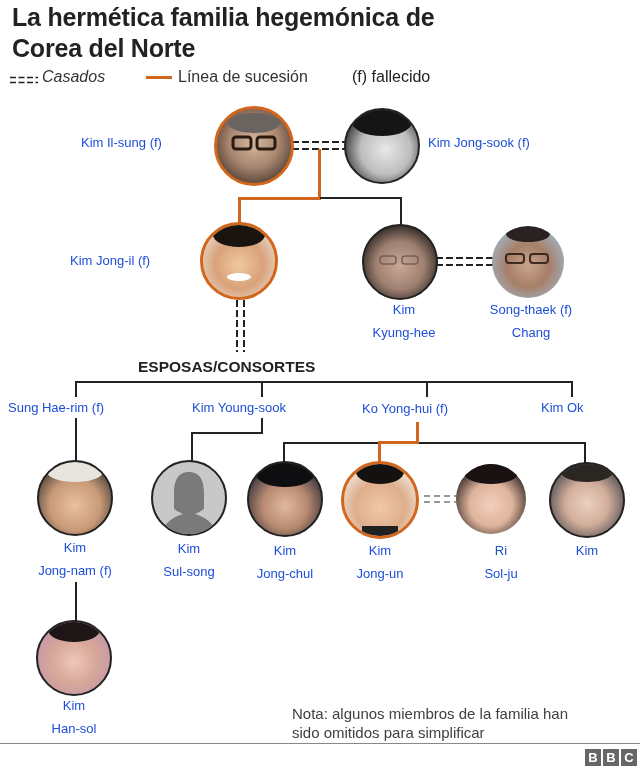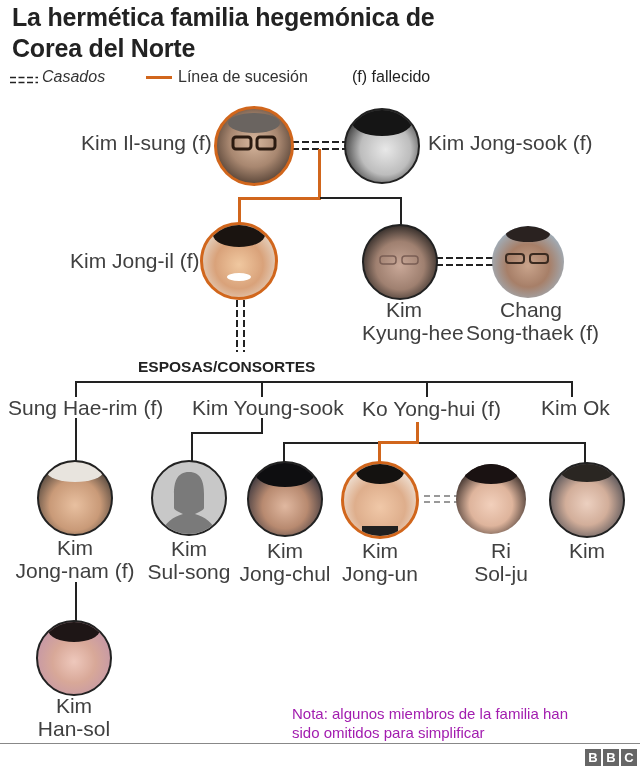--- a/index.html
+++ b/index.html
@@ -4,30 +4,30 @@
 <style>
   * { margin:0; padding:0; box-sizing:border-box; }
   html, body { width:640px; height:770px; background:#ffffff; overflow:hidden; }
   body { position:relative; font-family:"Liberation Sans", sans-serif; color:#222222; }
   .abs { position:absolute; }
   .title { left:12px; top:2px; font-size:25px; font-weight:bold; line-height:31px; color:#222; letter-spacing:-0.2px; }
   .legend { top:68px; font-size:16px; color:#333; }
   .legend-dash { left:10px; top:76px; width:28px; height:8px; }
   .legend-orange { left:146px; top:76px; width:26px; height:3px; background:#d1661c; }
   .bold { font-weight:normal; color:#222; }
-  .lbl { font-size:21px; color:#404040; line-height:23px; white-space:nowrap; }
+  .lbl { font-size:13px; color:#1d4ed8; line-height:23px; white-space:nowrap; }
   .lbl-c { text-align:center; }
   .circle { border-radius:50%; overflow:hidden; }
   .ring-dark { border:2px solid #222; }
   .ring-orange { border:3px solid #d1661c; }
   .line { position:absolute; background:#222; }
   .oline { position:absolute; background:#d1661c; }
   svg { display:block; }
   .section-head { font-size:15.5px; font-weight:bold; color:#222; }
-  .note { font-size:15px; color:#a21caf; line-height:19px; }
+  .note { font-size:15px; color:#404040; line-height:19px; }
   .footer-rule { left:0; top:743px; width:640px; height:1px; background:#888; }
   .bbc { top:749px; left:585px; display:flex; gap:2px; }
   .bbc span { width:16px; height:17px; background:#666; color:#fff; font-size:13px; font-weight:bold; text-align:center; line-height:17px; }
 </style>
 </head>
 <body>
 
 <div class="abs title">
   <div>La hermética familia hegemónica de</div>
   <div>Corea del Norte</div>
@@ -127,22 +127,22 @@
 </div>
 
 <div class="abs circle" style="left:492px;top:226px;width:72px;height:72px;background:radial-gradient(circle at 50% 55%,#c9a48c 0%,#a77f68 40%,#9fb7c9 80%);">
   <svg width="72" height="72">
       <rect x="14" y="28" width="18" height="9" rx="3" fill="none" stroke="#3a2a20" stroke-width="2"></rect>
       <rect x="38" y="28" width="18" height="9" rx="3" fill="none" stroke="#3a2a20" stroke-width="2"></rect>
       <ellipse cx="36" cy="8" rx="22" ry="8" fill="#2a2220"></ellipse>
     </svg>
 </div>
 <div class="abs lbl lbl-c" style="left:466px;top:298px;width:130px;">
+  <div>Song-thaek (f)</div>
   <div>Chang</div>
-  <div>Song-thaek (f)</div>
 </div>
 
 <div class="abs section-head" style="left:138px;top:358px;">ESPOSAS/CONSORTES</div>
 
 <div class="abs lbl" style="left:8px;top:396px;">Sung Hae-rim (f)</div>
 <div class="abs lbl" style="left:192px;top:396px;">Kim Young-sook</div>
 <div class="abs lbl" style="left:362px;top:397px;">Ko Yong-hui (f)</div>
 <div class="abs lbl" style="left:541px;top:396px;">Kim Ok</div>
 
 <div class="abs circle ring-dark" style="left:37px;top:460px;width:76px;height:76px;background:radial-gradient(circle at 50% 60%,#e8c0a0 0%,#c99a78 45%,#2a2a2a 88%);">

